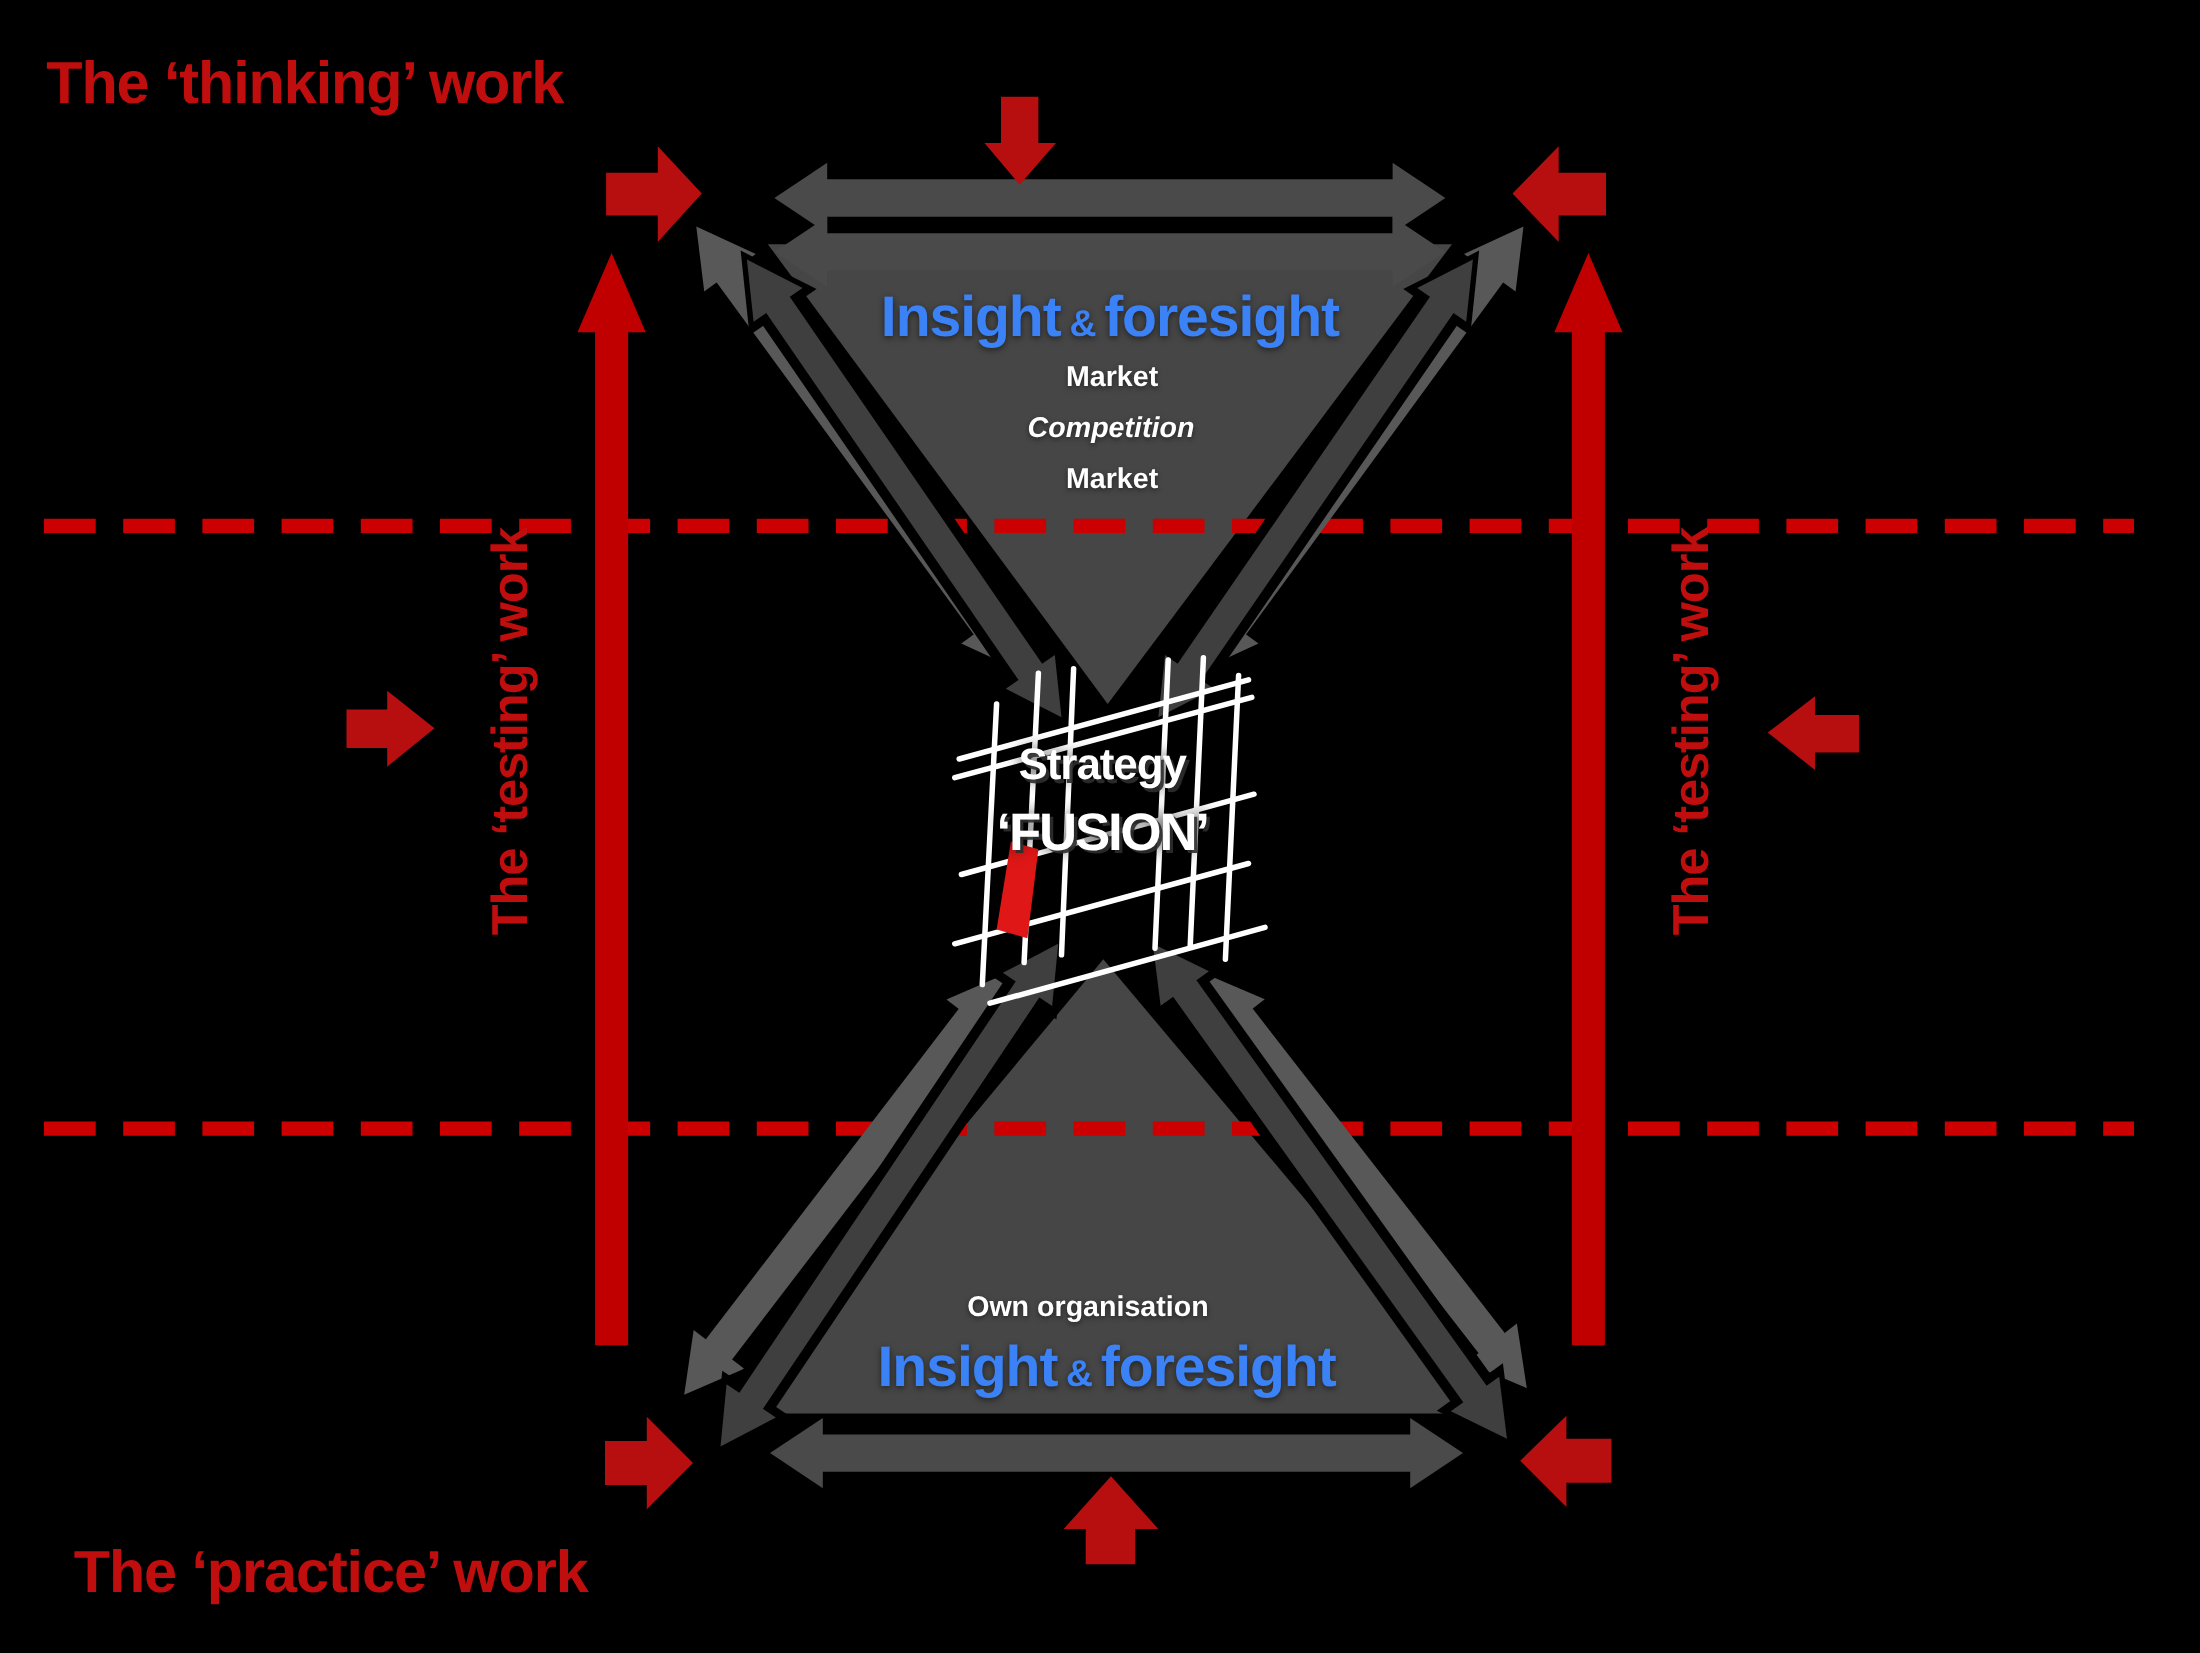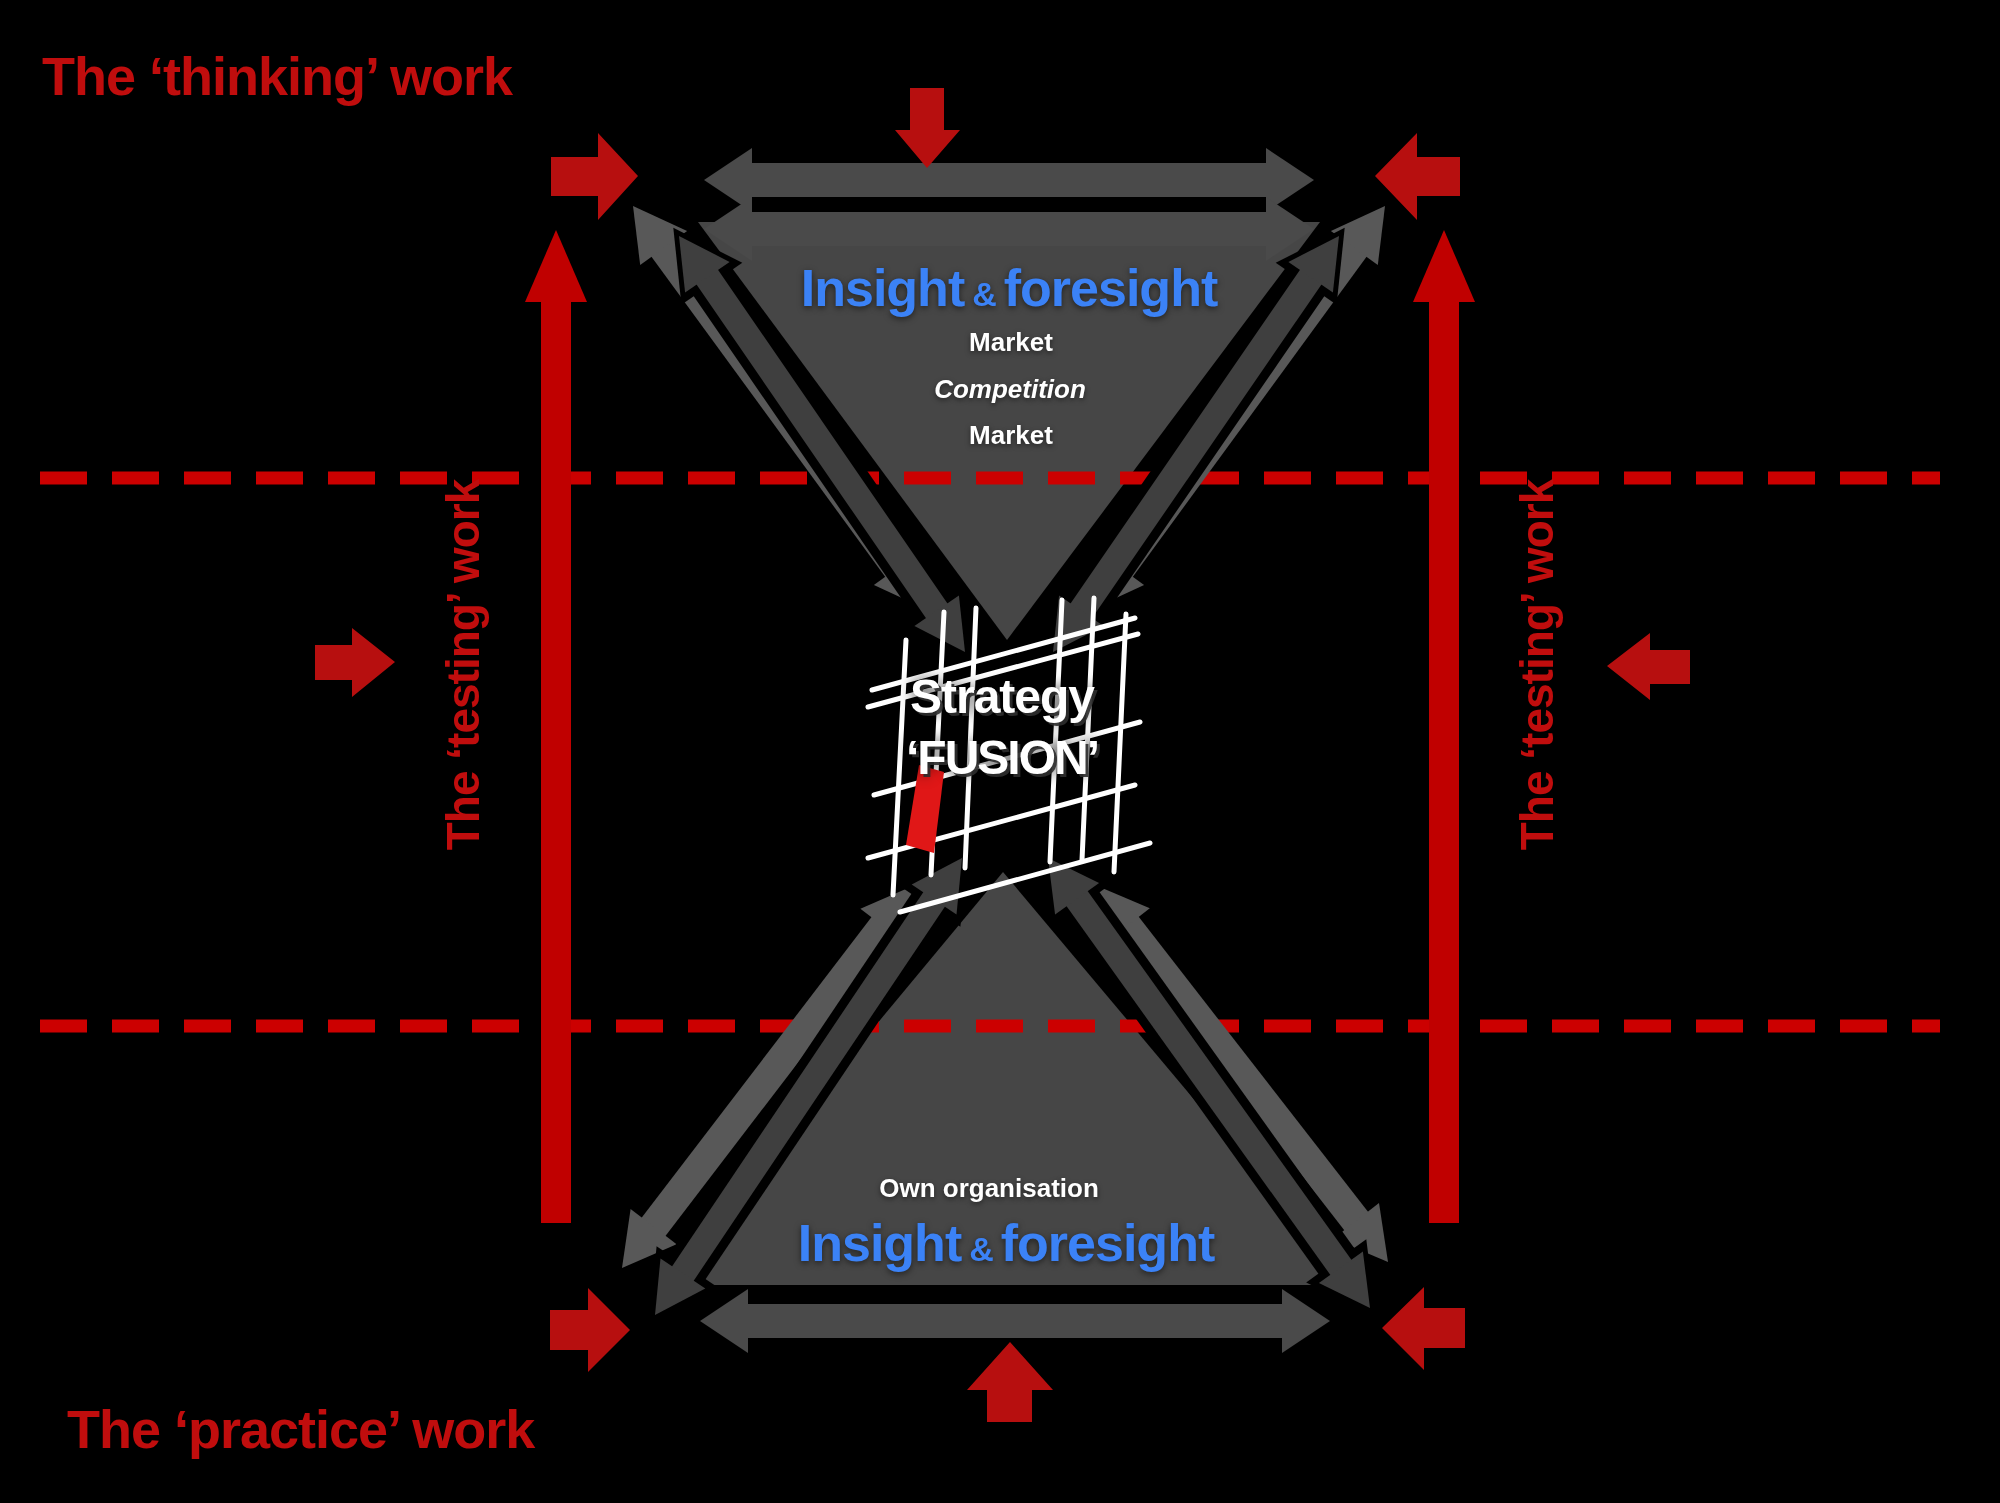--- a/index.html
+++ b/index.html
@@ -9,21 +9,21 @@
   .abs{position:absolute;white-space:nowrap;}
   .redtext{color:#c00d0d;letter-spacing:-1px;}
   .corner-title{font-size:54px;}
   .vlabel{font-size:46px;transform:translate(-50%,-50%) rotate(-90deg);}
   .ctr{transform:translate(-50%,-50%);text-align:center;}
   .tri-title{font-size:52px;color:#3b82f6;letter-spacing:-1px;text-shadow:0 2px 6px rgba(0,0,0,.55);}
   .tri-title .amp{font-size:34px;margin:0 8px;}
   .tri-item{font-size:26px;color:#fff;letter-spacing:0;text-shadow:0 2px 5px rgba(0,0,0,.5);}
   .fusion-line{color:#fff;letter-spacing:-1px;
        text-shadow:3px 3px 0 rgba(45,45,45,.9), 0 0 14px rgba(0,0,0,.85);}
-  .fusion-1{font-size:48px;}
+  .fusion-1{font-size:40px;}
   .fusion-2{font-size:48px;letter-spacing:-2px;}
 </style>
 </head>
 <body>
 
 <div id="stage">
 
   <svg id="shapes" viewBox="0 0 2000 1503" xmlns="http://www.w3.org/2000/svg">
 
     <polygon points="698,222 1320,222 1007,640" fill="#464646"></polygon>

